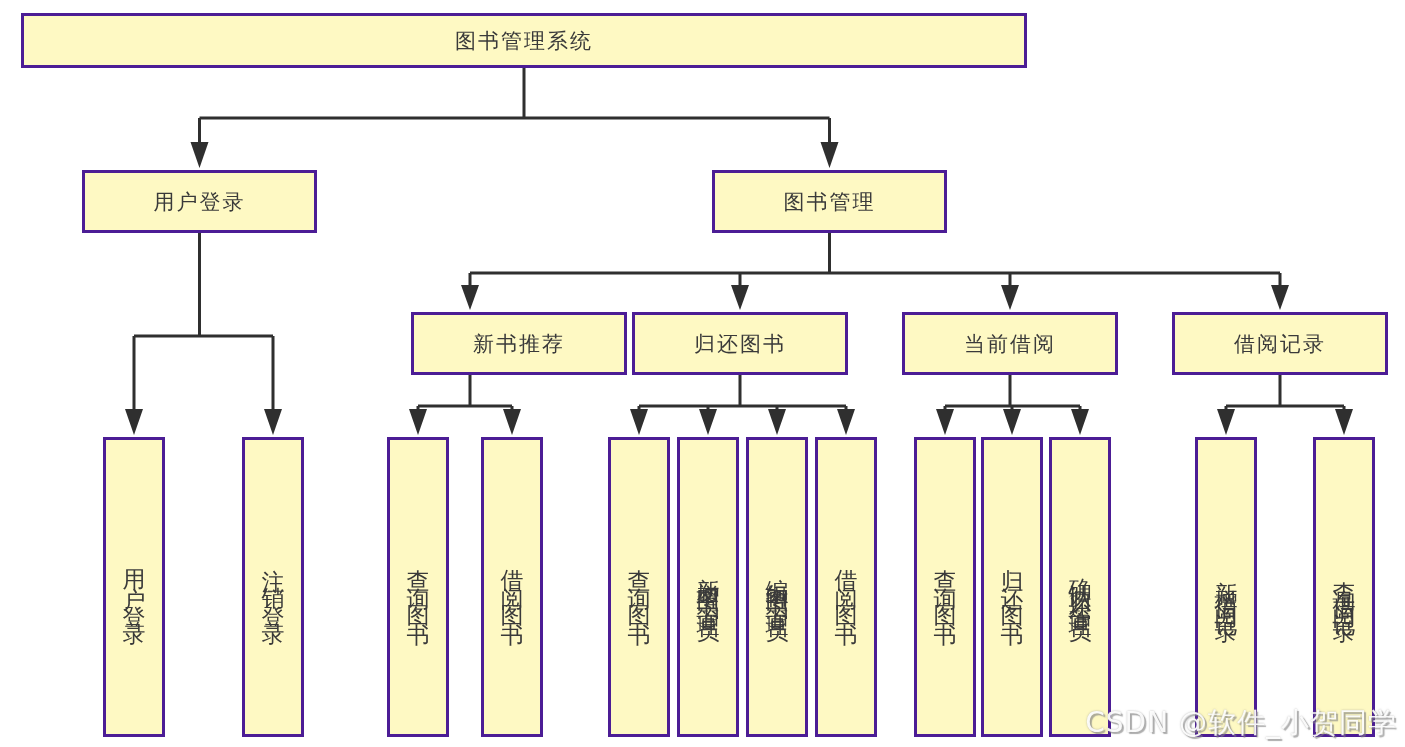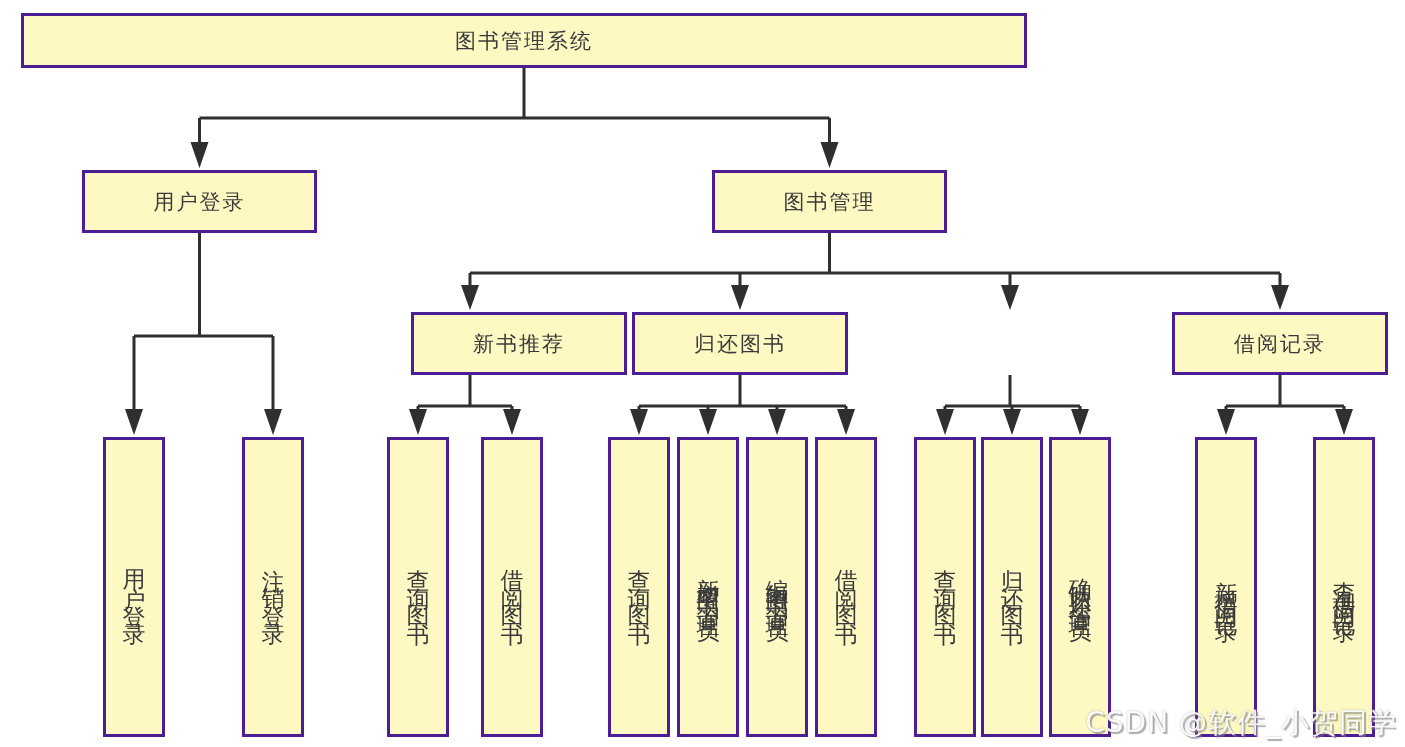--- a/index.html
+++ b/index.html
@@ -118,20 +118,23 @@
   <div class="box l2b">
     <span class="h-label">图书管理</span>
   </div>
 
   <div class="box l3 l3a">
     <span class="h-label">新书推荐</span>
   </div>
   <div class="box l3 l3b">
     <span class="h-label">归还图书</span>
   </div>
+  <div class="box l3 l3c">
+    <span class="h-label">当前借阅</span>
+  </div>
   <div class="box l3 l3d">
     <span class="h-label">借阅记录</span>
   </div>
 
   <div class="box leaf" style="left:103px;">
     <span class="v-label s4">用户登录</span>
   </div>
   <div class="box leaf" style="left:242px;">
     <span class="v-label s4">注销登录</span>
   </div>

